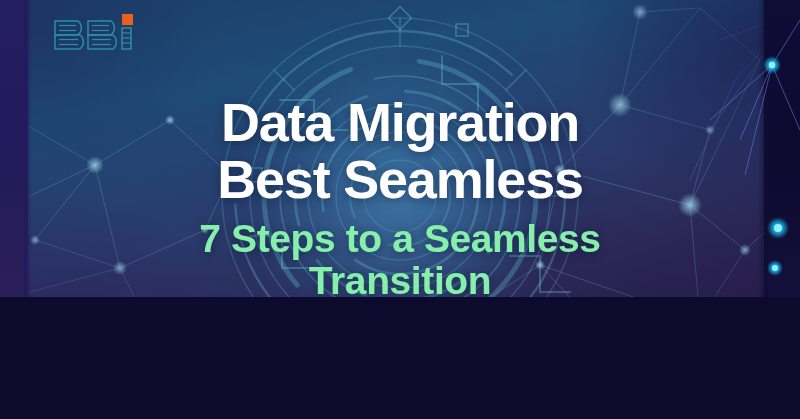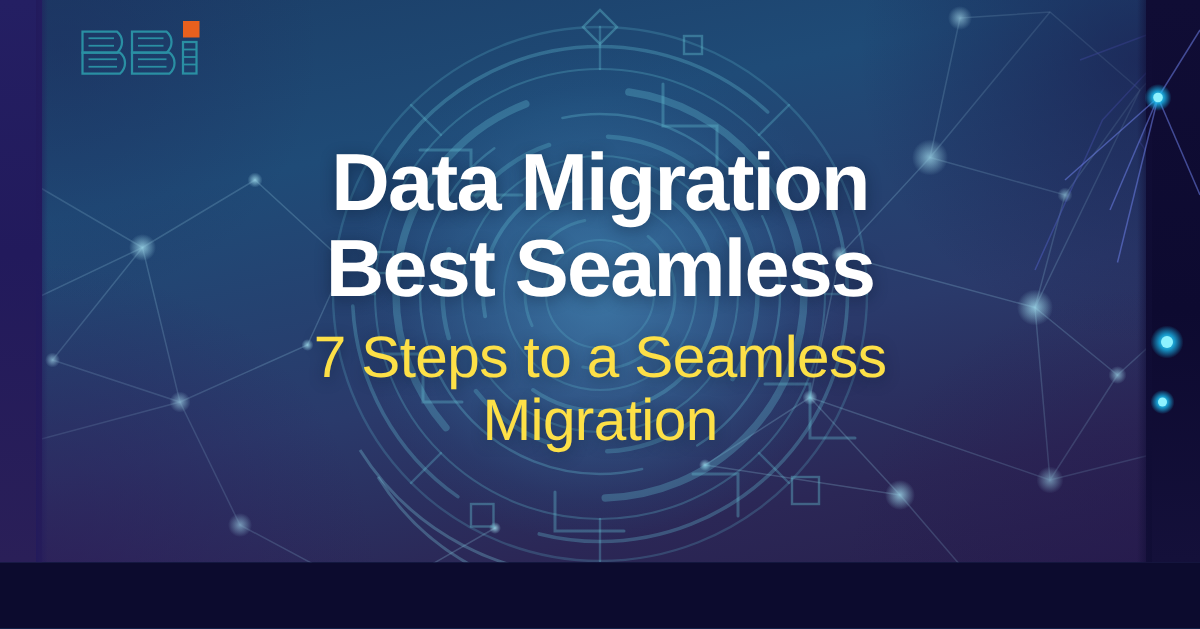--- a/index.html
+++ b/index.html
@@ -1,20 +1,20 @@
 <!DOCTYPE html>
 <html><head>
 <meta charset="utf-8">
 <style>
   html,body{margin:0;padding:0;background:#0c0b2e;}
   *{box-sizing:border-box;}
 
   #banner{
     position:relative;
-    width:800px;height:375px;
+    width:800px;height:297px;
     overflow:hidden;
     font-family:"Liberation Sans", sans-serif;
     background:#1d3a63;
   }
 
   
   .layer{position:absolute;inset:0;pointer-events:none;}
 
   
   .bg-base{
@@ -81,22 +81,22 @@
     color:#ffffff;
     font-weight:bold;
     font-size:54px;
     line-height:57px;
     letter-spacing:-1.2px;
     text-shadow:0 2px 10px rgba(8,22,45,.45);
     white-space:nowrap;
   }
   #subtitle{margin-top:10px;}
   .sub-line{
-    color:#fde047;
-    font-weight:normal;
+    color:#86efac;
+    font-weight:bold;
     font-size:39px;
     line-height:42px;
     letter-spacing:-0.4px;
     text-shadow:0 2px 10px rgba(8,22,45,.45);
     white-space:nowrap;
   }
 </style>
 </head>
 <body>
 
@@ -272,17 +272,17 @@
     </svg>
   </div>
 
   <div id="textblock">
     <div id="headline">
       <div class="title-line">Data Migration</div>
       <div class="title-line">Best Seamless</div>
     </div>
     <div id="subtitle">
       <div class="sub-line">7 Steps to a Seamless</div>
-      <div class="sub-line">Migration</div>
+      <div class="sub-line">Transition</div>
     </div>
   </div>
 
 </div>
 
 </body></html>

